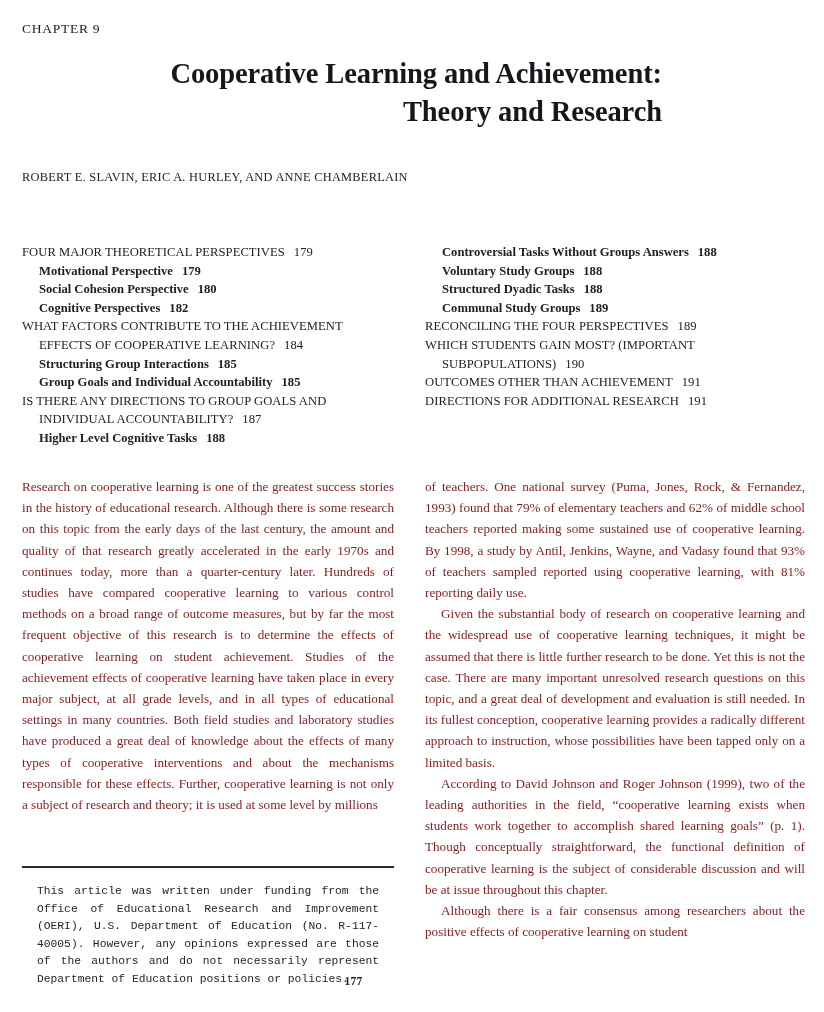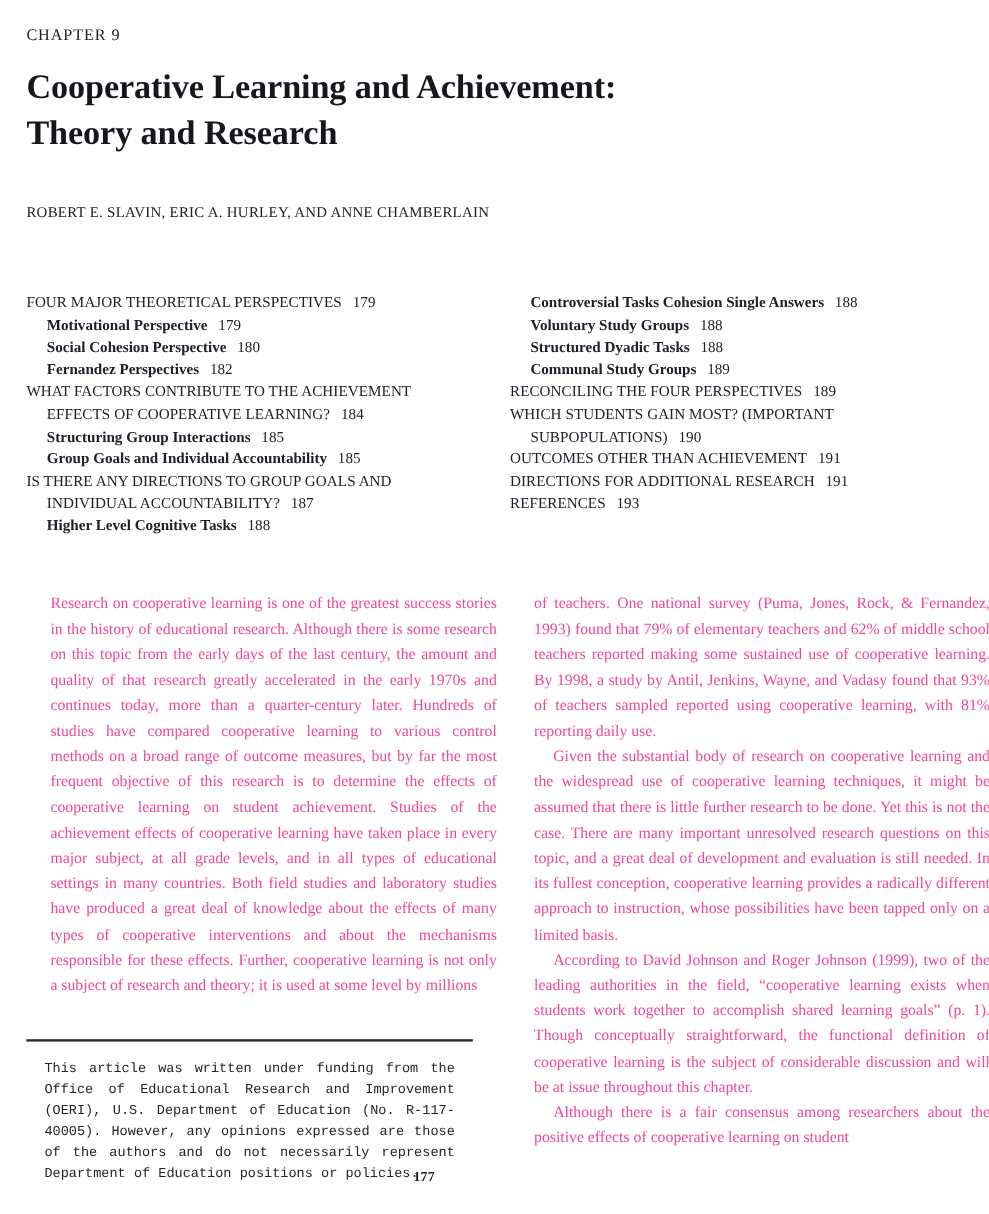--- a/index.html
+++ b/index.html
@@ -36,20 +36,21 @@
     letter-spacing: 0.055em;
     color: #20202a;
     font-family: "Liberation Serif", "DejaVu Serif", serif;
   }
 
   .title-block {
     position: absolute;
     left: 22px;
     top: 55px;
     width: 640px;
+    text-align: right;
   }
   .title-line {
     font-size: 28.5px;
     font-weight: bold;
     line-height: 38px;
     letter-spacing: -0.003em;
     color: #16161c;
     white-space: nowrap;
   }
 
@@ -95,39 +96,38 @@
     padding-left: 17px;
   }
   .toc-entry.level2 {
     font-weight: bold;
     padding-left: 17px;
     letter-spacing: 0;
   }
   .toc-page {
     padding-left: 9px;
   }
-  .toc-entry.level2 .toc-page { font-weight: normal; margin-top: 36px; }
+  .toc-entry.level2 .toc-page { font-weight: bold; margin-top: 36px; }
 
   
   .body-cols {
     position: absolute;
     top: 476px;
     left: 0;
     width: 824px;
   }
   .col {
     position: absolute;
-    top: 16px;
+    top: 0;
     font-size: 13.15px;
     line-height: 21.2px;
     text-align: justify;
     text-justify: inter-word;
-    color: #ec4899;
+    color: #7f1d1d;
     hyphens: manual;
-    margin-left: 20px;
   }
   .col.left  { left: 22px;  width: 372px; }
   .col.right { left: 425px; width: 380px; }
 
   .col p {
     margin: 0;
     text-indent: 0;
   }
   .col p + p {
     text-indent: 16px;
@@ -180,37 +180,36 @@
     <div class="title-line">Theory and Research</div>
   </div>
 
   <div class="authors">ROBERT E. SLAVIN, ERIC A. HURLEY, AND ANNE CHAMBERLAIN</div>
 
   <div class="toc">
     <div class="toc-col left">
         <div class="toc-entry level1"><span>FOUR MAJOR THEORETICAL PERSPECTIVES</span><span class="toc-page">179</span></div>
         <div class="toc-entry level2"><span>Motivational Perspective</span><span class="toc-page">179</span></div>
         <div class="toc-entry level2"><span>Social Cohesion Perspective</span><span class="toc-page">180</span></div>
-        <div class="toc-entry level2"><span>Fernandez Perspectives</span><span class="toc-page">182</span></div>
+        <div class="toc-entry level2"><span>Cognitive Perspectives</span><span class="toc-page">182</span></div>
         <div class="toc-entry level1"><span>WHAT FACTORS CONTRIBUTE TO THE ACHIEVEMENT</span><span class="toc-cont">EFFECTS OF COOPERATIVE LEARNING?<span class="toc-page">184</span></span></div>
         <div class="toc-entry level2"><span>Structuring Group Interactions</span><span class="toc-page">185</span></div>
         <div class="toc-entry level2"><span>Group Goals and Individual Accountability</span><span class="toc-page">185</span></div>
         <div class="toc-entry level1"><span>IS THERE ANY DIRECTIONS TO GROUP GOALS AND</span><span class="toc-cont">INDIVIDUAL ACCOUNTABILITY?<span class="toc-page">187</span></span></div>
         <div class="toc-entry level2"><span>Higher Level Cognitive Tasks</span><span class="toc-page">188</span></div>
       </div>
     <div class="toc-col right">
-        <div class="toc-entry level2"><span>Controversial Tasks Cohesion Single Answers</span><span class="toc-page">188</span></div>
+        <div class="toc-entry level2"><span>Controversial Tasks Without Groups Answers</span><span class="toc-page">188</span></div>
         <div class="toc-entry level2"><span>Voluntary Study Groups</span><span class="toc-page">188</span></div>
         <div class="toc-entry level2"><span>Structured Dyadic Tasks</span><span class="toc-page">188</span></div>
         <div class="toc-entry level2"><span>Communal Study Groups</span><span class="toc-page">189</span></div>
         <div class="toc-entry level1"><span>RECONCILING THE FOUR PERSPECTIVES</span><span class="toc-page">189</span></div>
         <div class="toc-entry level1"><span>WHICH STUDENTS GAIN MOST? (IMPORTANT</span><span class="toc-cont">SUBPOPULATIONS)<span class="toc-page">190</span></span></div>
         <div class="toc-entry level1"><span>OUTCOMES OTHER THAN ACHIEVEMENT</span><span class="toc-page">191</span></div>
         <div class="toc-entry level1"><span>DIRECTIONS FOR ADDITIONAL RESEARCH</span><span class="toc-page">191</span></div>
-        <div class="toc-entry level1"><span>REFERENCES</span><span class="toc-page">193</span></div>
       </div>
   </div>
 
   <div class="body-cols">
     <div class="col left">
         <p>Research on cooperative learning is one of the greatest success stories in the history of educational research. Although there is some research on this topic from the early days of the last century, the amount and quality of that research greatly accelerated in the early 1970s and continues today, more than a quarter-century later. Hundreds of studies have compared cooperative learning to various control methods on a broad range of outcome measures, but by far the most frequent objective of this research is to determine the effects of cooperative learning on student achievement. Studies of the achievement effects of cooperative learning have taken place in every major subject, at all grade levels, and in all types of educational settings in many countries. Both field studies and laboratory studies have produced a great deal of knowledge about the effects of many types of cooperative interventions and about the mechanisms responsible for these effects. Further, cooperative learning is not only a subject of research and theory; it is used at some level by millions</p>
       </div>
     <div class="col right">
         <p>of teachers. One national survey (Puma, Jones, Rock, &amp; Fernandez, 1993) found that 79% of elementary teachers and 62% of middle school teachers reported making some sustained use of cooperative learning. By 1998, a study by Antil, Jenkins, Wayne, and Vadasy found that 93% of teachers sampled reported using cooperative learning, with 81% reporting daily use.</p>
         <p>Given the substantial body of research on cooperative learning and the widespread use of cooperative learning techniques, it might be assumed that there is little further research to be done. Yet this is not the case. There are many important unresolved research questions on this topic, and a great deal of development and evaluation is still needed. In its fullest conception, cooperative learning provides a radically different approach to instruction, whose possibilities have been tapped only on a limited basis.</p>

